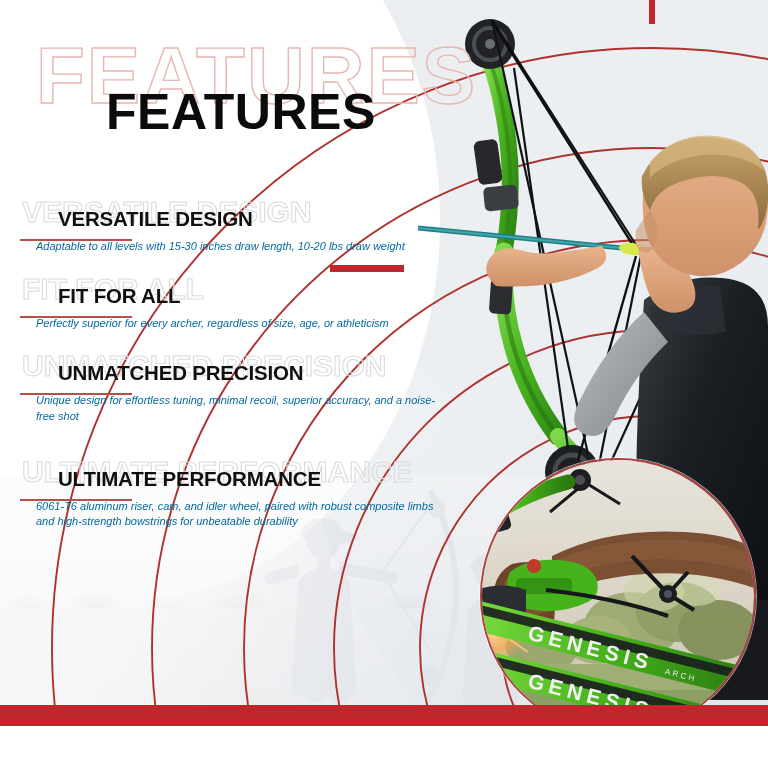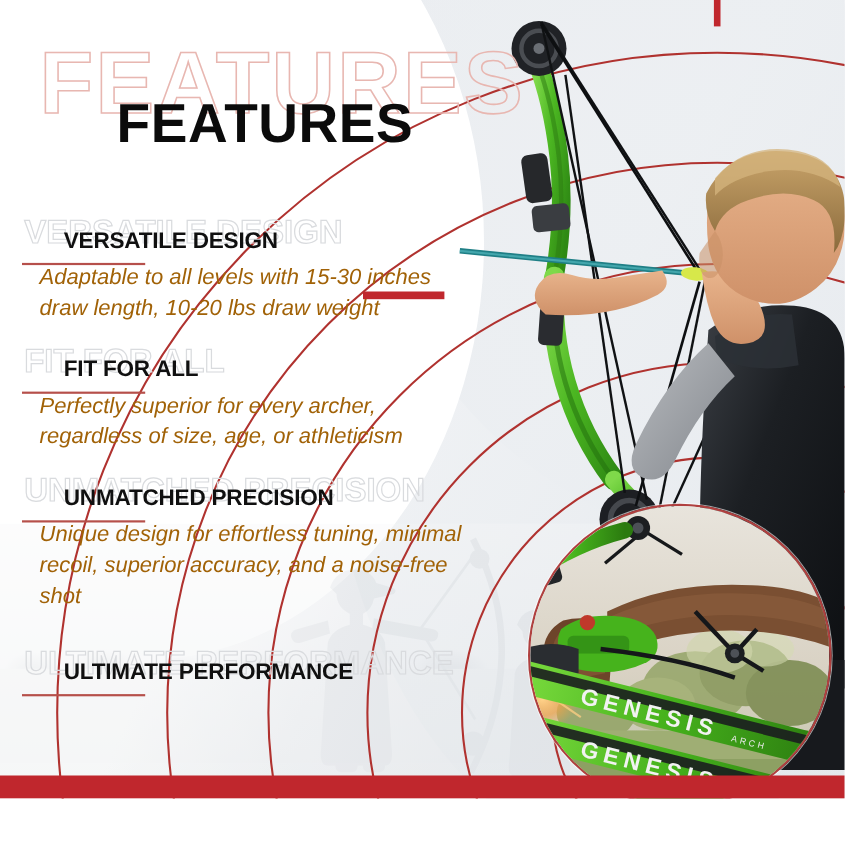--- a/index.html
+++ b/index.html
@@ -89,21 +89,21 @@
   }
   .f-head{
     position:relative;margin:0;padding:12px 0 0 42px;
     font-size:20.5px;font-weight:bold;color:#101010;letter-spacing:-.2px;white-space:nowrap;
   }
   .f-rule{
     position:absolute;left:20px;width:112px;height:2px;background:#b6504b;
   }
   .f-body{
     margin:8px 0 0 20px;
-    font-size:20px;font-style:italic;color:#a16207;line-height:1.38;
+    font-size:11px;font-style:italic;color:#0369a1;line-height:1.38;
     max-width:400px;font-weight:500;
   }
 
   
   .photo{position:absolute;left:392px;top:0;width:376px;height:700px;}
 
   
   .inset{
     position:absolute;left:480px;top:458px;width:272px;height:272px;border-radius:50%;
     overflow:hidden;border:2px solid #b0403f;
@@ -278,20 +278,21 @@
       <div class="f-ghost">UNMATCHED PRECISION</div>
       <div class="f-head">UNMATCHED PRECISION</div>
       <div class="f-rule" style="top:44px;"></div>
       <div class="f-body">Unique design for effortless tuning, minimal recoil, superior accuracy, and a noise-free shot</div>
     </div>
 
     <div class="feature">
       <div class="f-ghost">ULTIMATE PERFORMANCE</div>
       <div class="f-head">ULTIMATE PERFORMANCE</div>
       <div class="f-rule" style="top:44px;"></div>
+      <div class="f-body">6061-T6 aluminum riser, cam, and idler wheel, paired with robust composite limbs and high-strength bowstrings for unbeatable durability</div>
     </div>
 
   </div>
 
   <div class="inset">
     <svg class="inset-img" viewBox="0 0 272 272">
       <defs>
         <linearGradient id="iSky" x1="0" y1="0" x2="0" y2="1">
           <stop offset="0%" stop-color="#e8e4dc"></stop>
           <stop offset="55%" stop-color="#d9d2c4"></stop>

